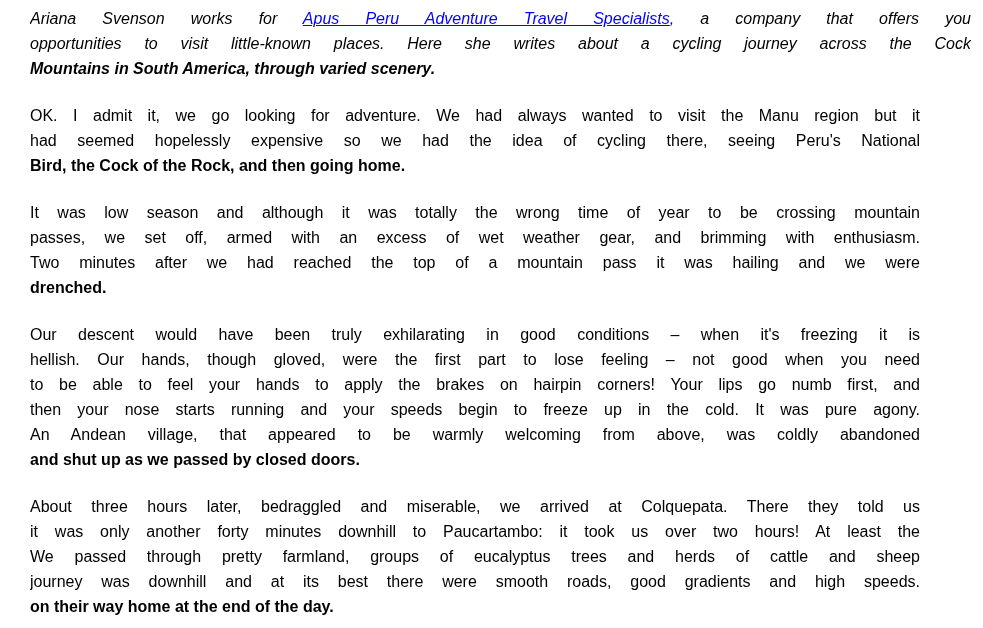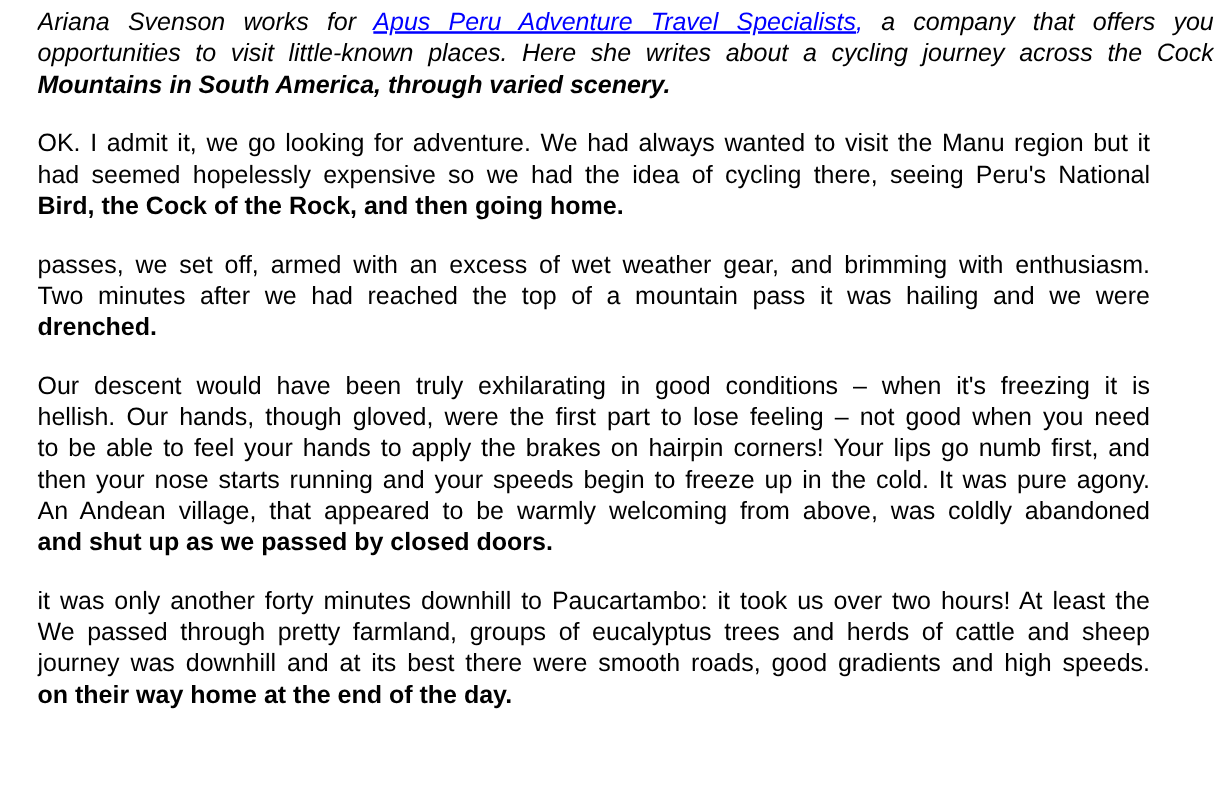--- a/index.html
+++ b/index.html
@@ -5,21 +5,21 @@
   html, body { margin: 0; padding: 0; background: #ffffff; }
   .page {
     position: relative;
     width: 983px;
     height: 628px;
     box-sizing: border-box;
     padding: 6px 0 0 30px;
     background: #ffffff;
     overflow: hidden;
     font-family: "Liberation Sans", "DejaVu Sans", sans-serif;
-    font-size: 20px;
+    font-size: 16px;
     line-height: 25px;
     color: #000000;
   }
   .intro {
     width: 941px;
     font-style: italic;
     margin: 0 0 22px 0;
   }
   .bodypara {
     position: relative;
@@ -52,33 +52,35 @@
     <div class="line lline">Mountains in South America, through varied scenery.</div>
   </div>
 
   <div>
       <div class="bodypara">
         <div class="line jline">OK. I admit it, we go looking for adventure. We had always wanted to visit the Manu region but it</div>
         <div class="line jline">had seemed hopelessly expensive so we had the idea of cycling there, seeing Peru's National</div>
         <div class="line lline">Bird, the Cock of the Rock, and then going home.</div>
       </div>
       <div class="bodypara">
+        <div class="line jline">It was low season and although it was totally the wrong time of year to be crossing mountain</div>
         <div class="line jline">passes, we set off, armed with an excess of wet weather gear, and brimming with enthusiasm.</div>
         <div class="line jline">Two minutes after we had reached the top of a mountain pass it was hailing and we were</div>
         <div class="line lline">drenched.</div>
       </div>
       <div class="bodypara">
         <div class="line jline">Our descent would have been truly exhilarating in good conditions – when it's freezing it is</div>
         <div class="line jline">hellish. Our hands, though gloved, were the first part to lose feeling – not good when you need</div>
         <div class="line jline">to be able to feel your hands to apply the brakes on hairpin corners! Your lips go numb first, and</div>
         <div class="line jline">then your nose starts running and your speeds begin to freeze up in the cold. It was pure agony.</div>
         <div class="line jline">An Andean village, that appeared to be warmly welcoming from above, was coldly abandoned</div>
         <div class="line lline">and shut up as we passed by closed doors.</div>
       </div>
       <div class="bodypara">
+        <div class="line jline">About three hours later, bedraggled and miserable, we arrived at Colquepata. There they told us</div>
         <div class="line jline">it was only another forty minutes downhill to Paucartambo: it took us over two hours! At least the</div>
         <div class="line jline">We passed through pretty farmland, groups of eucalyptus trees and herds of cattle and sheep</div>
         <div class="line jline">journey was downhill and at its best there were smooth roads, good gradients and high speeds.</div>
         <div class="line lline">on their way home at the end of the day.</div>
       </div>
     </div>
 
 </div>
 
 </body></html>

